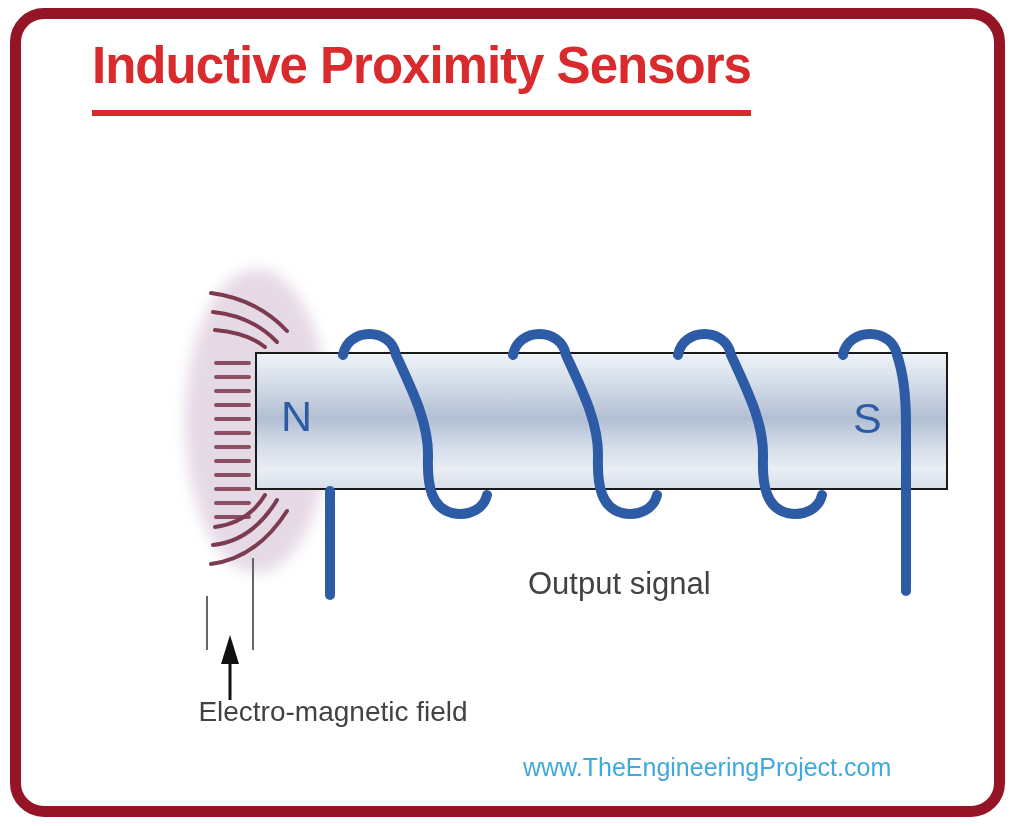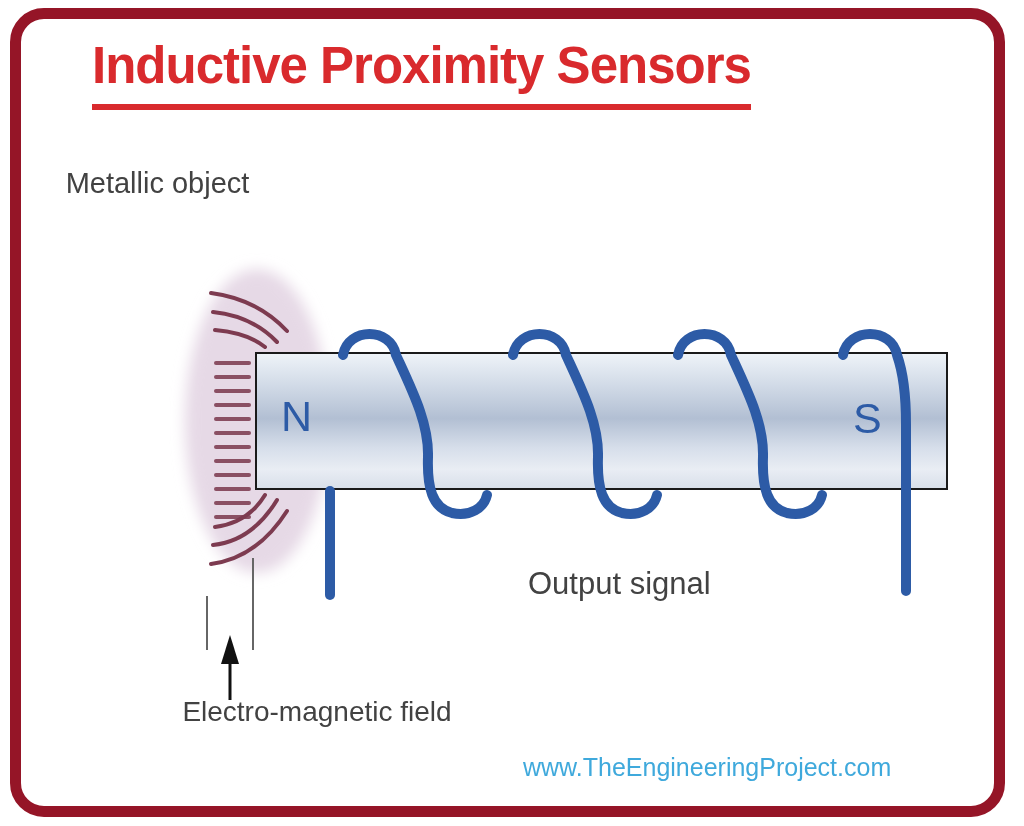--- a/index.html
+++ b/index.html
@@ -12,21 +12,21 @@
   .frame{
     left:10px;top:8px;width:973px;height:787px;
     border:11px solid var(--frame,#951527);
     border-radius:34px;background:#ffffff;
   }
   .title{
     left:92px;top:36px;margin:0;
     font-size:51px;font-weight:bold;letter-spacing:-1px;
     color:var(--title,#d92a2d);
     border-bottom:6px solid var(--title-underline,#d92a2d);
-    padding-bottom:9px;display:inline-block;white-space:nowrap;
+    padding-bottom:15px;display:inline-block;white-space:nowrap;
   }
   .metallic-label{
     left:35px;top:164px;width:245px;text-align:center;
     font-size:29px;line-height:39px;color:var(--label-text,#424242);
   }
   svg.layer{left:0;top:0;width:1024px;height:826px;pointer-events:none;}
   .field-arc{stroke:var(--field-arc,#7d3b50);stroke-width:4;fill:none;stroke-linecap:round;}
   .field-dash{stroke:var(--field-dash,#8a4f63);stroke-width:4;stroke-linecap:round;}
   .core-bar{
     left:255px;top:352px;width:693px;height:138px;box-sizing:border-box;
@@ -35,34 +35,34 @@
   }
   .pole{font-size:43px;color:var(--pole-text,#2d5ba6);line-height:1;}
   .pole-n{left:281px;top:395px;}
   .pole-s{left:853px;top:397px;}
   .coil{stroke:var(--coil,#2d5ba6);stroke-width:10;fill:none;stroke-linecap:round;}
   .gap-line{stroke:var(--gap-line,#666666);stroke-width:2;}
   .arrow-shaft{stroke:var(--arrow,#111111);stroke-width:3;}
   .arrow-head{fill:var(--arrow,#111111);}
   .output-label{left:528px;top:566px;font-size:31px;color:var(--label-text,#424242);}
   .emf-label{
-    left:164px;top:693px;width:306px;text-align:center;
+    left:180px;top:693px;width:306px;text-align:center;
     font-size:28px;line-height:37px;color:var(--label-text,#424242);
   }
   .watermark{left:523px;top:753px;font-size:25px;color:var(--watermark,#3fa9dc);}
 </style>
 </head>
 <body>
 
 <div class="abs frame"></div>
 
 <h1 class="abs title">Inductive Proximity Sensors</h1>
 
 <div class="abs metallic-label">
-  <span>Metallic object</span><br>
+  <br>
 </div>
 
 <svg class="abs layer" viewBox="0 0 1024 826">
   <defs>
     <filter id="soft" x="-40%" y="-40%" width="180%" height="180%">
       <feGaussianBlur stdDeviation="7"></feGaussianBlur>
     </filter>
   </defs>
   <ellipse cx="257" cy="421" rx="72" ry="152" fill="#e6d9e6" filter="url(#soft)"></ellipse>
 

